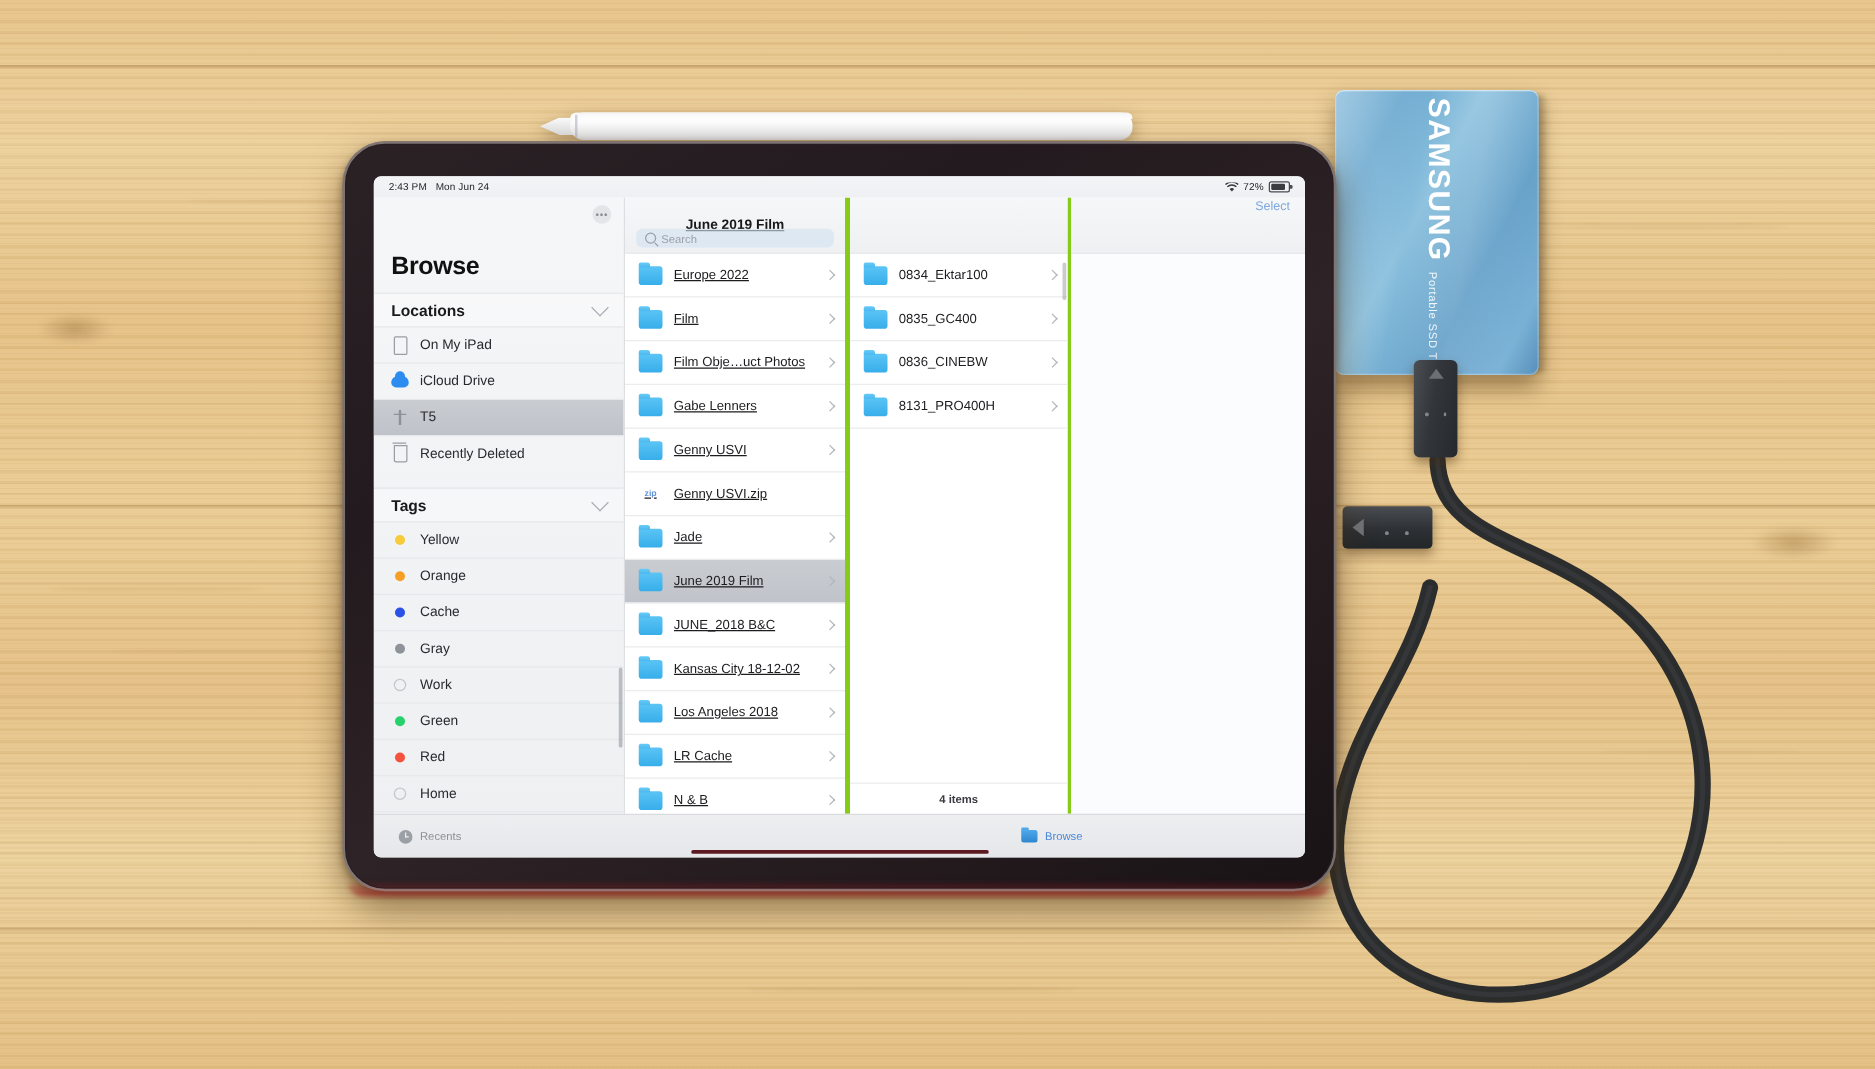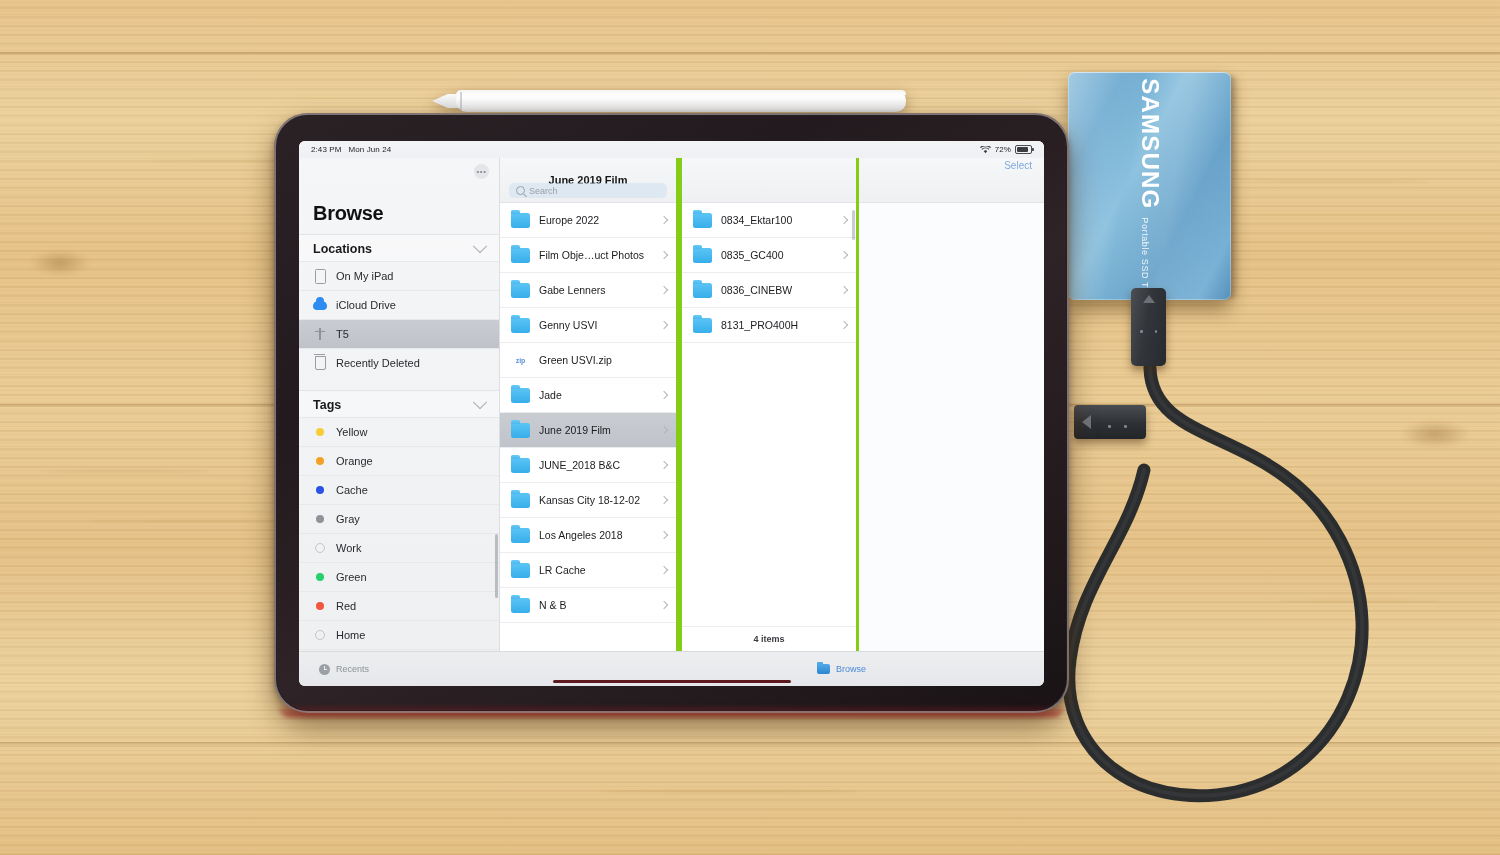--- a/index.html
+++ b/index.html
@@ -133,21 +133,21 @@
   .usb-ic::before{content:"";position:absolute;left:5px;top:0;width:1.6px;height:12px;background:#8e9299;}
   .usb-ic::after{content:"";position:absolute;left:1px;top:3px;width:10px;height:1.5px;background:#8e9299;}
 
   
   #sb-bar{position:absolute;right:1.5px;top:300px;width:2.5px;height:64px;border-radius:2px;
     background:rgba(120,124,130,0.45);}
 
   
   #cols{flex:1;display:flex;min-width:0;background:#fff;position:relative;}
   .col{display:flex;flex-direction:column;min-width:0;position:relative;}
-  #col1{width:176px;flex:none;border-right:6px solid #84cc16;}
+  #col1{width:176px;flex:none;border-right:4px solid #84cc16;text-decoration:underline;}
   #col2{width:174px;flex:none;border-right:3px solid #84cc16;}
   #col3{flex:1;background:#fafbfc;}
   #navbar{
     height:44px;flex:none;position:relative;display:flex;align-items:center;justify-content:center;
     background:linear-gradient(180deg,#f6f7f8,#eef0f2);
     border-bottom:1px solid #e1e3e6;
   }
   #nav-title{font-size:11px;font-weight:bold;color:#17171a;}
   #select-btn{position:absolute;right:12px;top:2px;font-size:10px;color:#7fa9dd;}
   #searchwrap{position:absolute;left:0;right:0;bottom:4px;padding:0 9px;box-sizing:border-box;}
@@ -431,36 +431,41 @@
               </div>
             </div>
             <div class="collist">
               <div class="frow">
                   <span class="folder"></span>
                   <span class="fname">Europe 2022</span>
                   <span class="chev-r"></span>
                 </div>
               <div class="frow">
                   <span class="folder"></span>
+                  <span class="fname">Film</span>
+                  <span class="chev-r"></span>
+                </div>
+              <div class="frow">
+                  <span class="folder"></span>
                   <span class="fname">Film Obje…uct Photos</span>
                   <span class="chev-r"></span>
                 </div>
               <div class="frow">
                   <span class="folder"></span>
                   <span class="fname">Gabe Lenners</span>
                   <span class="chev-r"></span>
                 </div>
               <div class="frow">
                   <span class="folder"></span>
                   <span class="fname">Genny USVI</span>
                   <span class="chev-r"></span>
                 </div>
               <div class="frow">
                   <span class="zip">zip</span>
-                  <span class="fname">Green USVI.zip</span>
+                  <span class="fname">Genny USVI.zip</span>
                 </div>
               <div class="frow">
                   <span class="folder"></span>
                   <span class="fname">Jade</span>
                   <span class="chev-r"></span>
                 </div>
               <div class="frow sel">
                   <span class="folder"></span>
                   <span class="fname">June 2019 Film</span>
                   <span class="chev-r"></span>

